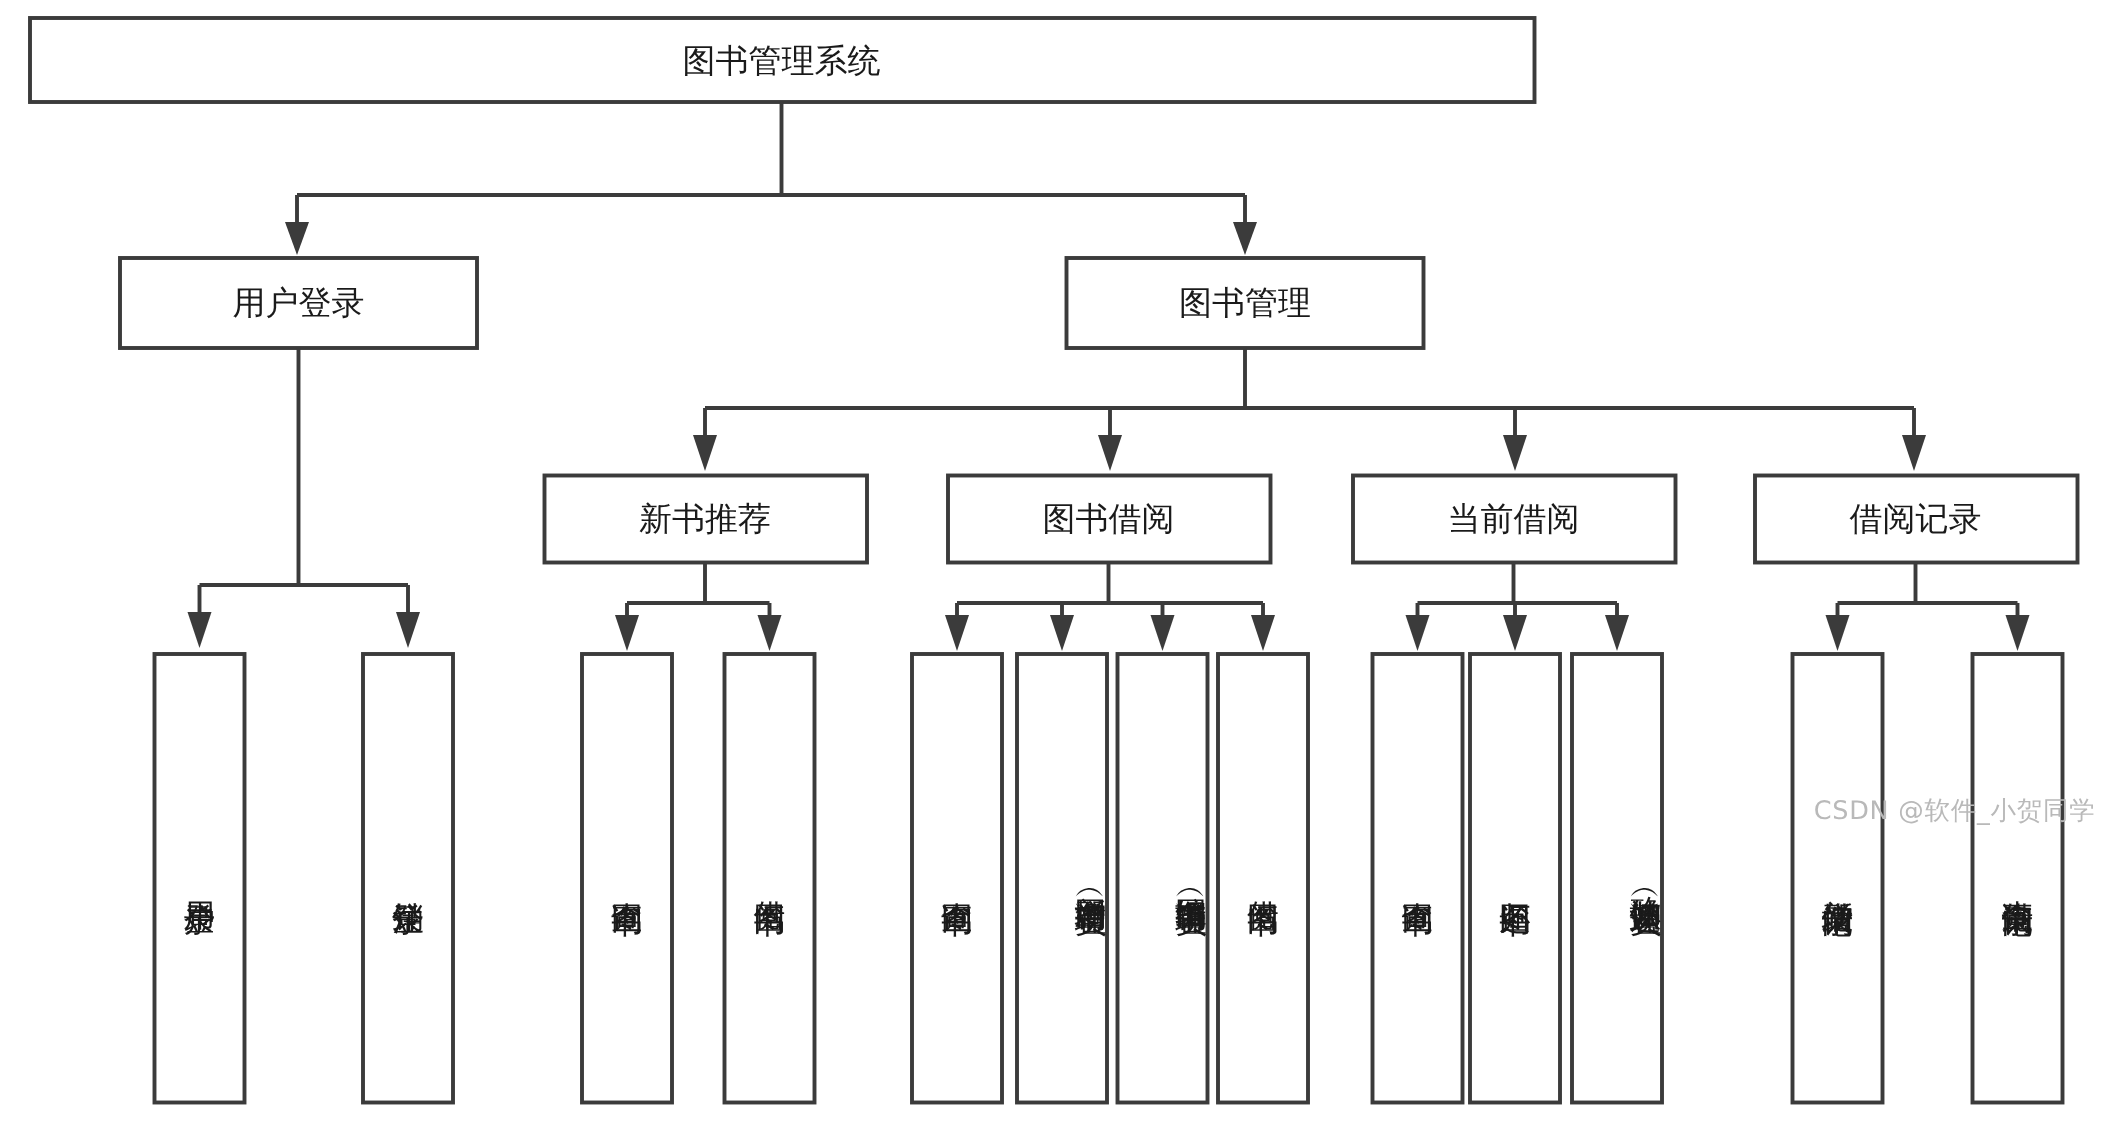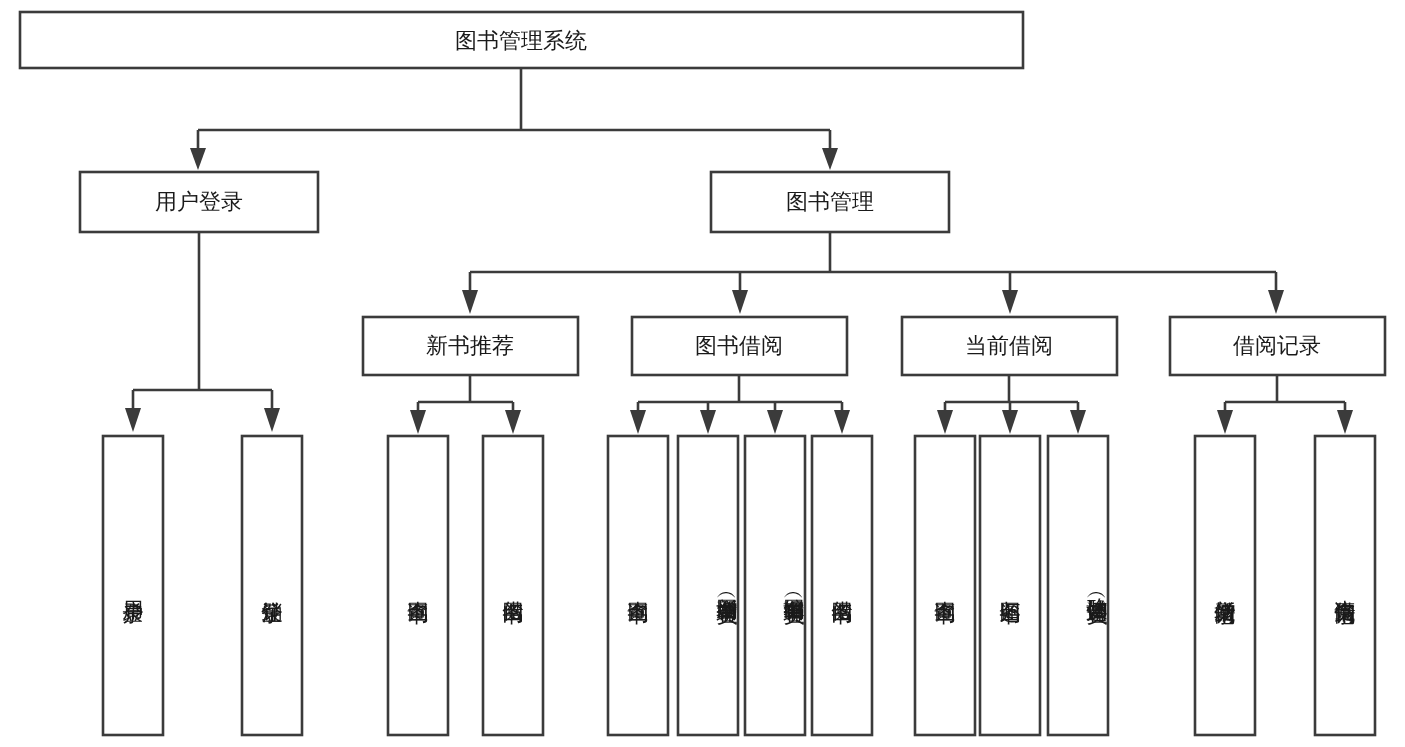--- a/index.html
+++ b/index.html
@@ -227,14 +227,15 @@
   <div class="leaf-label-wrap" style="left:745px; top:440px; width:60px; height:291px; align-items:flex-start;">编辑图书（管理员）</div>
   <div class="leaf-label-wrap" style="left:812px; top:436px; width:60px; height:299px;">借阅图书</div>
 
   <div class="leaf-label-wrap" style="left:915px; top:436px; width:60px; height:299px;">查询图书</div>
   <div class="leaf-label-wrap" style="left:980px; top:436px; width:60px; height:299px;">归还图书</div>
   <div class="leaf-label-wrap" style="left:1048px; top:440px; width:60px; height:291px; align-items:flex-start;">确认归还（管理员）</div>
 
   <div class="leaf-label-wrap" style="left:1195px; top:436px; width:60px; height:299px;">新增借阅记录</div>
   <div class="leaf-label-wrap" style="left:1315px; top:436px; width:60px; height:299px;">查询借阅记录</div>
 
+  <div class="watermark">CSDN @软件_小贺同学</div>
 
 </div>
 
 </body></html>

